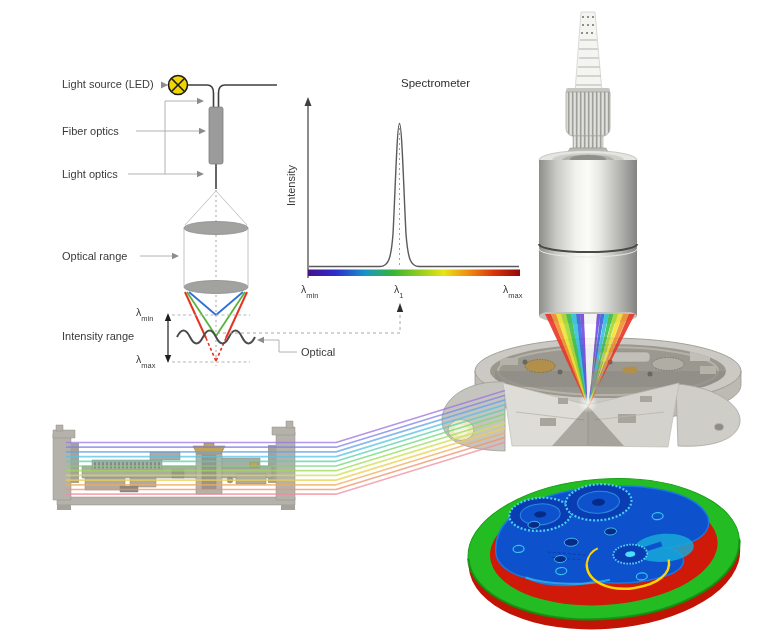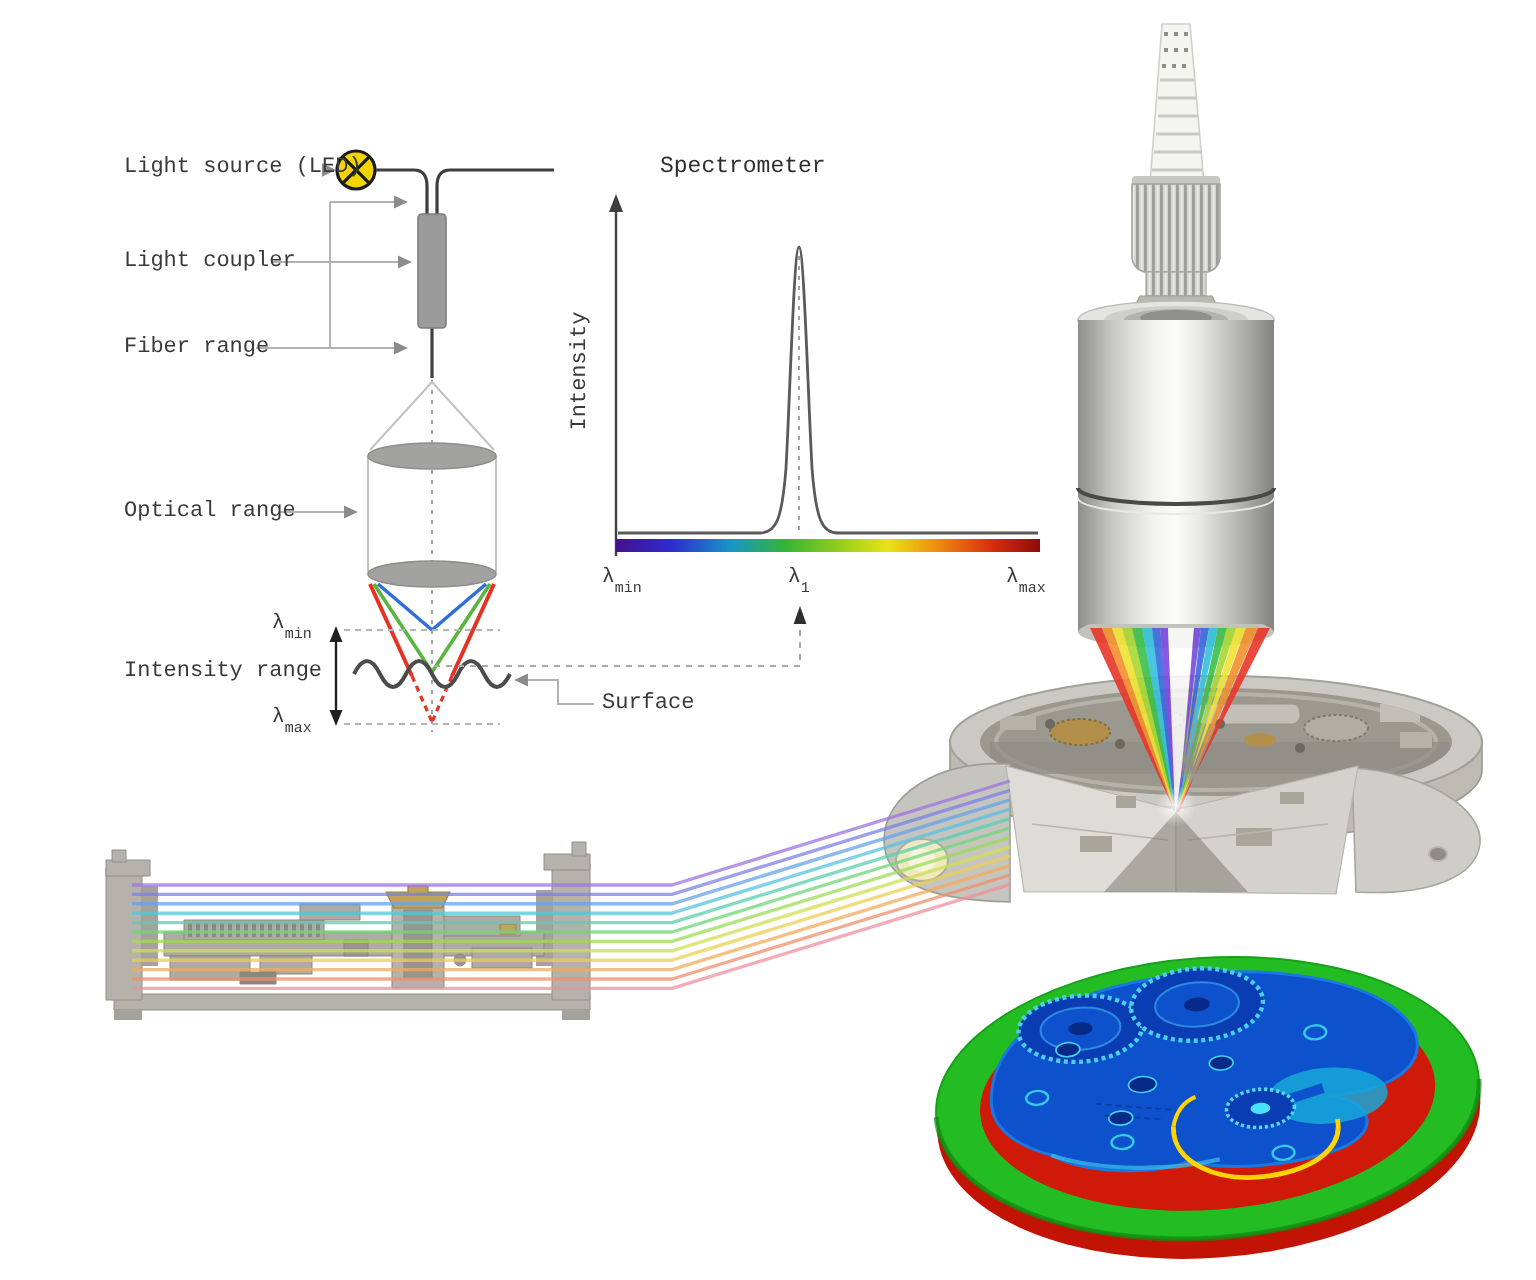--- a/index.html
+++ b/index.html
@@ -1,22 +1,22 @@
 <!DOCTYPE html>
 <html><head>
 <meta charset="utf-8">
 <style>
   html,body{margin:0;padding:0;background:#ffffff;}
   #stage{position:relative;width:768px;height:640px;background:#ffffff;overflow:hidden;
-         font-family:Liberation Mono, monospace;color:#3a3a3a;}
+         font-family:Liberation Sans, sans-serif;color:#3a3a3a;}
   #art{position:absolute;left:0;top:0;}
   .lbl{position:absolute;font-size:11px;line-height:13px;color:#3a3a3a;white-space:nowrap;}
   .lam{position:absolute;font-size:10.5px;color:#3a3a3a;white-space:nowrap;}
   .lam sub{font-size:7.5px;position:relative;top:2px;}
-  .title{position:absolute;font-size:11.5px;color:#2e2e2e;text-align:left;}
+  .title{position:absolute;font-size:11.5px;color:#2e2e2e;text-align:right;}
   .rot{transform:rotate(-90deg);transform-origin:center center;text-align:center;}
 </style>
 </head>
 <body>
 
 <div id="stage">
 
 <svg id="art" width="768" height="640" viewBox="0 0 768 640">
   <defs>
     <linearGradient id="specGrad" x1="0" y1="0" x2="1" y2="0">
@@ -303,25 +303,25 @@
       <ellipse cx="519" cy="543" rx="5.5" ry="3.5" fill="#0d52cc" stroke="#35c8e8" stroke-width="1.2"></ellipse>
       <ellipse cx="560" cy="568" rx="5.5" ry="3.5" fill="#0d52cc" stroke="#35c8e8" stroke-width="1.2"></ellipse>
       <ellipse cx="660" cy="520" rx="5.5" ry="3.5" fill="#0d52cc" stroke="#35c8e8" stroke-width="1.2"></ellipse>
       <ellipse cx="640" cy="579" rx="5.5" ry="3.5" fill="#0d52cc" stroke="#35c8e8" stroke-width="1.2"></ellipse>
     </g>
     <path d="M 548,548 l 40,6 M 552,554 l 28,4" stroke="#083294" stroke-width="1" opacity="0.6" stroke-dasharray="3,2"></path>
   </g>
 </svg>
 
   <div class="lbl" style="left:62px;top:78px">Light source (LED)</div>
-  <div class="lbl" style="left:62px;top:125px">Light coupler</div>
-  <div class="lbl" style="left:62px;top:168px">Fiber range</div>
+  <div class="lbl" style="left:62px;top:125px">Fiber optics</div>
+  <div class="lbl" style="left:62px;top:168px">Light optics</div>
   <div class="lbl" style="left:62px;top:250px">Optical range</div>
   <div class="lbl" style="left:62px;top:330px">Intensity range</div>
-  <div class="lbl" style="left:301px;top:346px">Surface</div>
+  <div class="lbl" style="left:301px;top:346px">Optical</div>
 
   <div class="lam" style="left:136px;top:306px"><span>λ</span><sub>min</sub></div>
   <div class="lam" style="left:136px;top:353px"><span>λ</span><sub>max</sub></div>
 
   <div class="title" style="left:330px;top:77px;width:140px">Spectrometer</div>
   <div class="lbl rot" style="left:251px;top:179px;width:80px">Intensity</div>
 
   <div class="lam" style="left:301px;top:283px"><span>λ</span><sub>min</sub></div>
   <div class="lam" style="left:394px;top:283px"><span>λ</span><sub>1</sub></div>
   <div class="lam" style="left:503px;top:283px"><span>λ</span><sub>max</sub></div>

